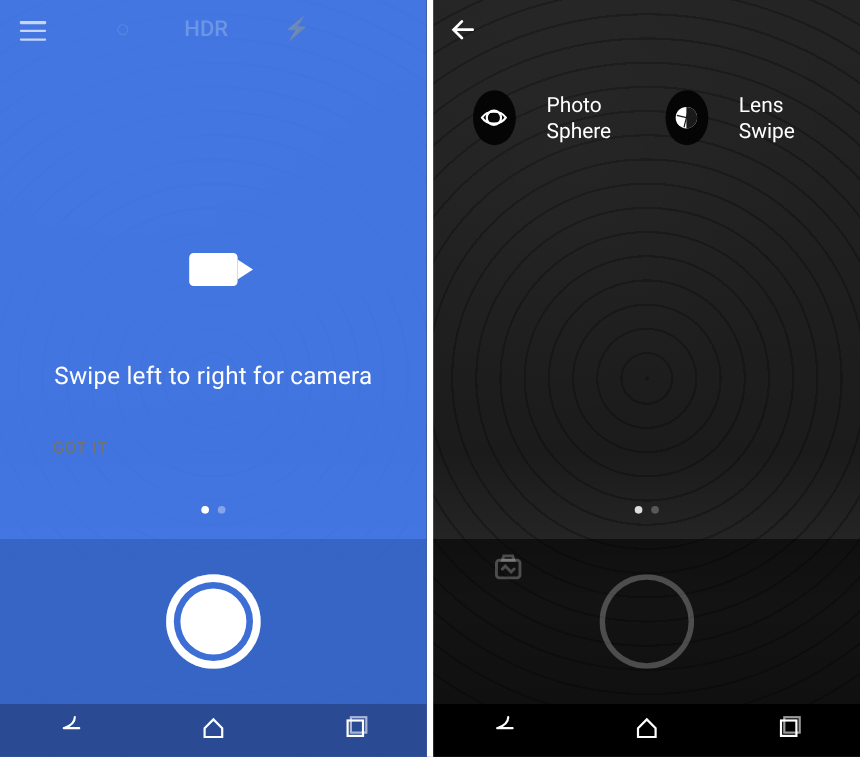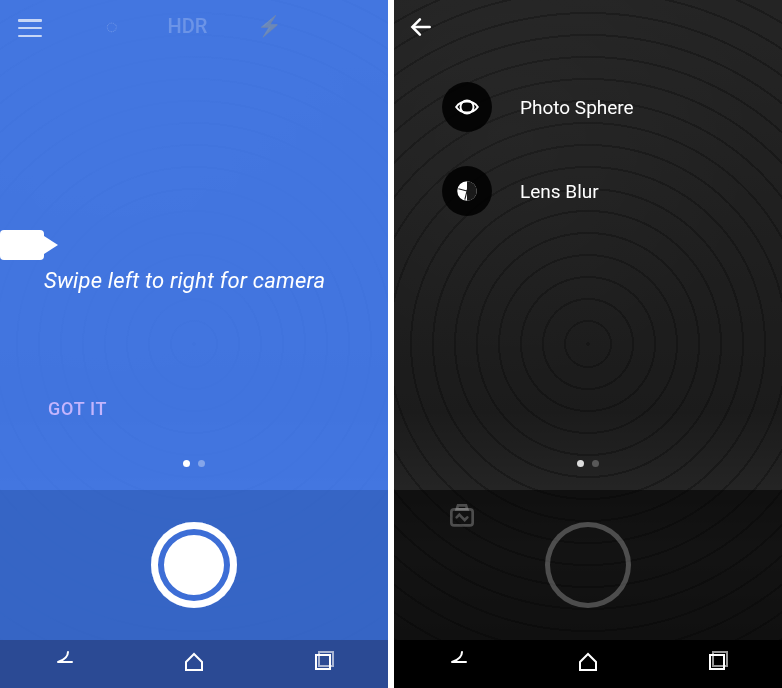--- a/index.html
+++ b/index.html
@@ -17,34 +17,33 @@
     position:absolute; inset:0;
     background: rgba(66, 122, 237, 0.92);
   }
   .phone-left .topbar { position:absolute; top:0; left:0; right:0; height:56px; display:flex; align-items:center; }
   .hamburger { width:24px; height:18px; margin-left:18px; display:flex; flex-direction:column; justify-content:space-between; }
   .hamburger span { display:block; height:2.5px; background:rgba(255,255,255,0.7); border-radius:1px; }
   .topbar .faint-icons { position:absolute; top:14px; right:0; left:0; display:flex; justify-content:center; gap:50px; }
   .faint-icons span { color:rgba(255,255,255,0.22); font-size:20px; font-weight:500; }
   .phone-left .center {
     position:absolute; top:230px; left:0; right:0;
-    display:flex; flex-direction:row; align-items:center;
+    display:flex; flex-direction:column; align-items:center;
     color:#fff;
-    font-style:italic;
   }
   .camcorder {
     width:44px; height:30px; background:#fff; border-radius:4px;
     position:relative; margin-bottom:70px;
   }
   .camcorder::before {
     content:""; position:absolute; right:-14px; top:6px;
     border-left:14px solid #fff; border-top:9px solid transparent; border-bottom:9px solid transparent;
   }
   .hint-text { font-size:22px; font-weight:400; letter-spacing:0.2px; }
-  .gotit { position:absolute; left:48px; top:398px; color:#c4b5fd; font-size:18px; font-weight:500; letter-spacing:0.7px; }
+  .gotit { position:absolute; left:48px; top:398px; color:#737373; font-size:15px; font-weight:500; letter-spacing:0.7px; }
   .page-dots { position:absolute; left:0; right:0; display:flex; justify-content:center; gap:8px; }
   .page-dots span { width:7px; height:7px; border-radius:50%; }
   .dot-active { background:#fff; }
   .dot-inactive { background:rgba(255,255,255,0.35); }
   .phone-left .page-dots { top:460px; }
   .phone-right .page-dots { top:460px; }
   .phone-right .page-dots .dot-active { background:#ddd; }
   .phone-right .page-dots .dot-inactive { background:rgba(255,255,255,0.25); }
   .shutter-zone {
     position:absolute; left:0; right:0; bottom:48px; height:150px;
@@ -71,22 +70,22 @@
     color:#fff;
   }
   .phone-left .navbar { background:#2b4a94; }
   .phone-right .navbar { background:#000; }
   .navbar svg { width:24px; height:24px; fill:none; stroke:#fff; stroke-width:2; }
 
   
   .phone-right .dim { position:absolute; inset:0; background:rgba(0,0,0,0.52); }
   .phone-right .back { position:absolute; top:14px; left:14px; color:#fff; }
   .phone-right .menu {
-    position:absolute; top:82px; left:48px; right:36px;
-    display:flex; flex-direction:column; gap:34px;
+    position:absolute; top:82px; left:36px; right:36px;
+    display:flex; gap:20px;
   }
   .menu-item { display:flex; align-items:center; gap:28px; color:#fff; }
   .menu-item .icon-circle {
     width:50px; height:50px; border-radius:50%;
     background:rgba(0,0,0,0.85);
     display:flex; align-items:center; justify-content:center;
   }
   .menu-item .label { font-size:19px; font-weight:400; }
   .icon-circle svg { width:26px; height:26px; }
 </style>
@@ -173,21 +172,21 @@
 
 
       <div class="menu-item">
         <div class="icon-circle">
           <svg viewBox="0 0 24 24" fill="#fff">
             <circle cx="12" cy="12" r="9"></circle>
             <path d="M12 3a9 9 0 0 1 0 18z" fill="#1a1a1a"></path>
             <path d="M12 12l6-6M12 12l8 2M12 12l-2 8M12 12l-8-2M12 12l2-8" stroke="#1a1a1a" stroke-width="1"></path>
           </svg>
         </div>
-        <div class="label">Lens Blur</div>
+        <div class="label">Lens Swipe</div>
       </div>
 
 
     </div>
 
     <div class="page-dots">
       <span class="dot-active"></span>
       <span class="dot-inactive"></span>
     </div>
 

